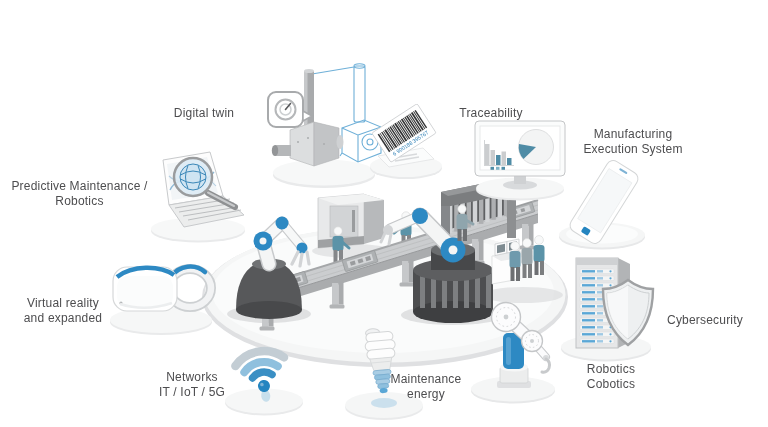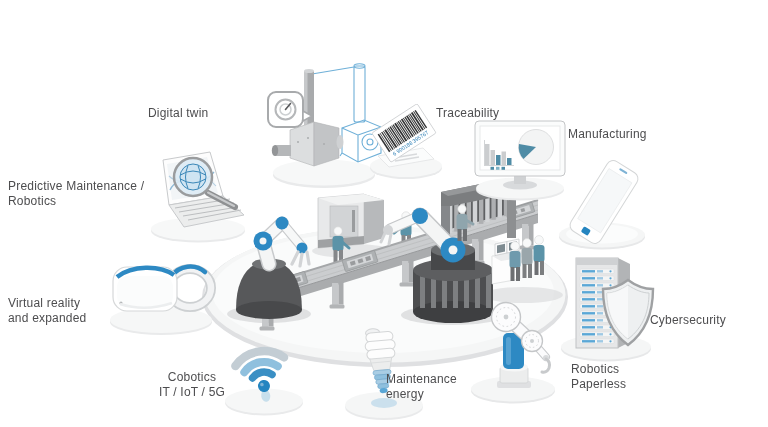--- a/index.html
+++ b/index.html
@@ -1,21 +1,21 @@
 <!DOCTYPE html>
 <html><head>
 <meta charset="utf-8">
 <style>
   *{margin:0;padding:0;box-sizing:border-box}
   html,body{background:#ffffff}
   body{width:768px;height:427px;overflow:hidden;font-family:"Liberation Sans",sans-serif}
   .canvas{position:relative;width:768px;height:427px;background:#ffffff}
   .item{position:absolute}
   .label{position:absolute;font-size:12px;line-height:14.5px;color:#4d4d4f;letter-spacing:.2px}
-  .label.r{text-align:left}.label.l{text-align:left}.label.c{text-align:center}
+  .label.r{text-align:center}.label.l{text-align:center}.label.c{text-align:center}
   svg{display:block}
   svg text{font-family:"Liberation Sans",sans-serif}
 </style>
 </head>
 <body>
 
 <div class="canvas">
 
   <div class="item" style="left:190px;top:152px">
     <svg width="390" height="245" viewBox="0 0 390 245">
@@ -446,39 +446,40 @@
     <div>Predictive Maintenance /</div>
     <div>Robotics</div>
   </div>
 
   <div class="label l" style="left:436px;top:106px;width:110px">
     <div>Traceability</div>
   </div>
 
   <div class="label l" style="left:568px;top:127px;width:130px">
     <div>Manufacturing</div>
+    <div>Execution System</div>
   </div>
 
 
   <div class="label l" style="left:650px;top:313px;width:110px">
     <div>Cybersecurity</div>
   </div>
 
   <div class="label l" style="left:571px;top:362px;width:80px">
     <div>Robotics</div>
-    <div>Paperless</div>
+    <div>Cobotics</div>
   </div>
 
   <div class="label r" style="left:386px;top:372px;width:80px">
     <div>Maintenance</div>
     <div>energy</div>
   </div>
 
   <div class="label c" style="left:146px;top:370px;width:92px">
-    <div>Cobotics</div>
+    <div>Networks</div>
     <div>IT / IoT / 5G</div>
   </div>
 
   <div class="label r" style="left:8px;top:296px;width:110px">
     <div>Virtual reality</div>
     <div>and expanded</div>
   </div>
 
 </div>
 

